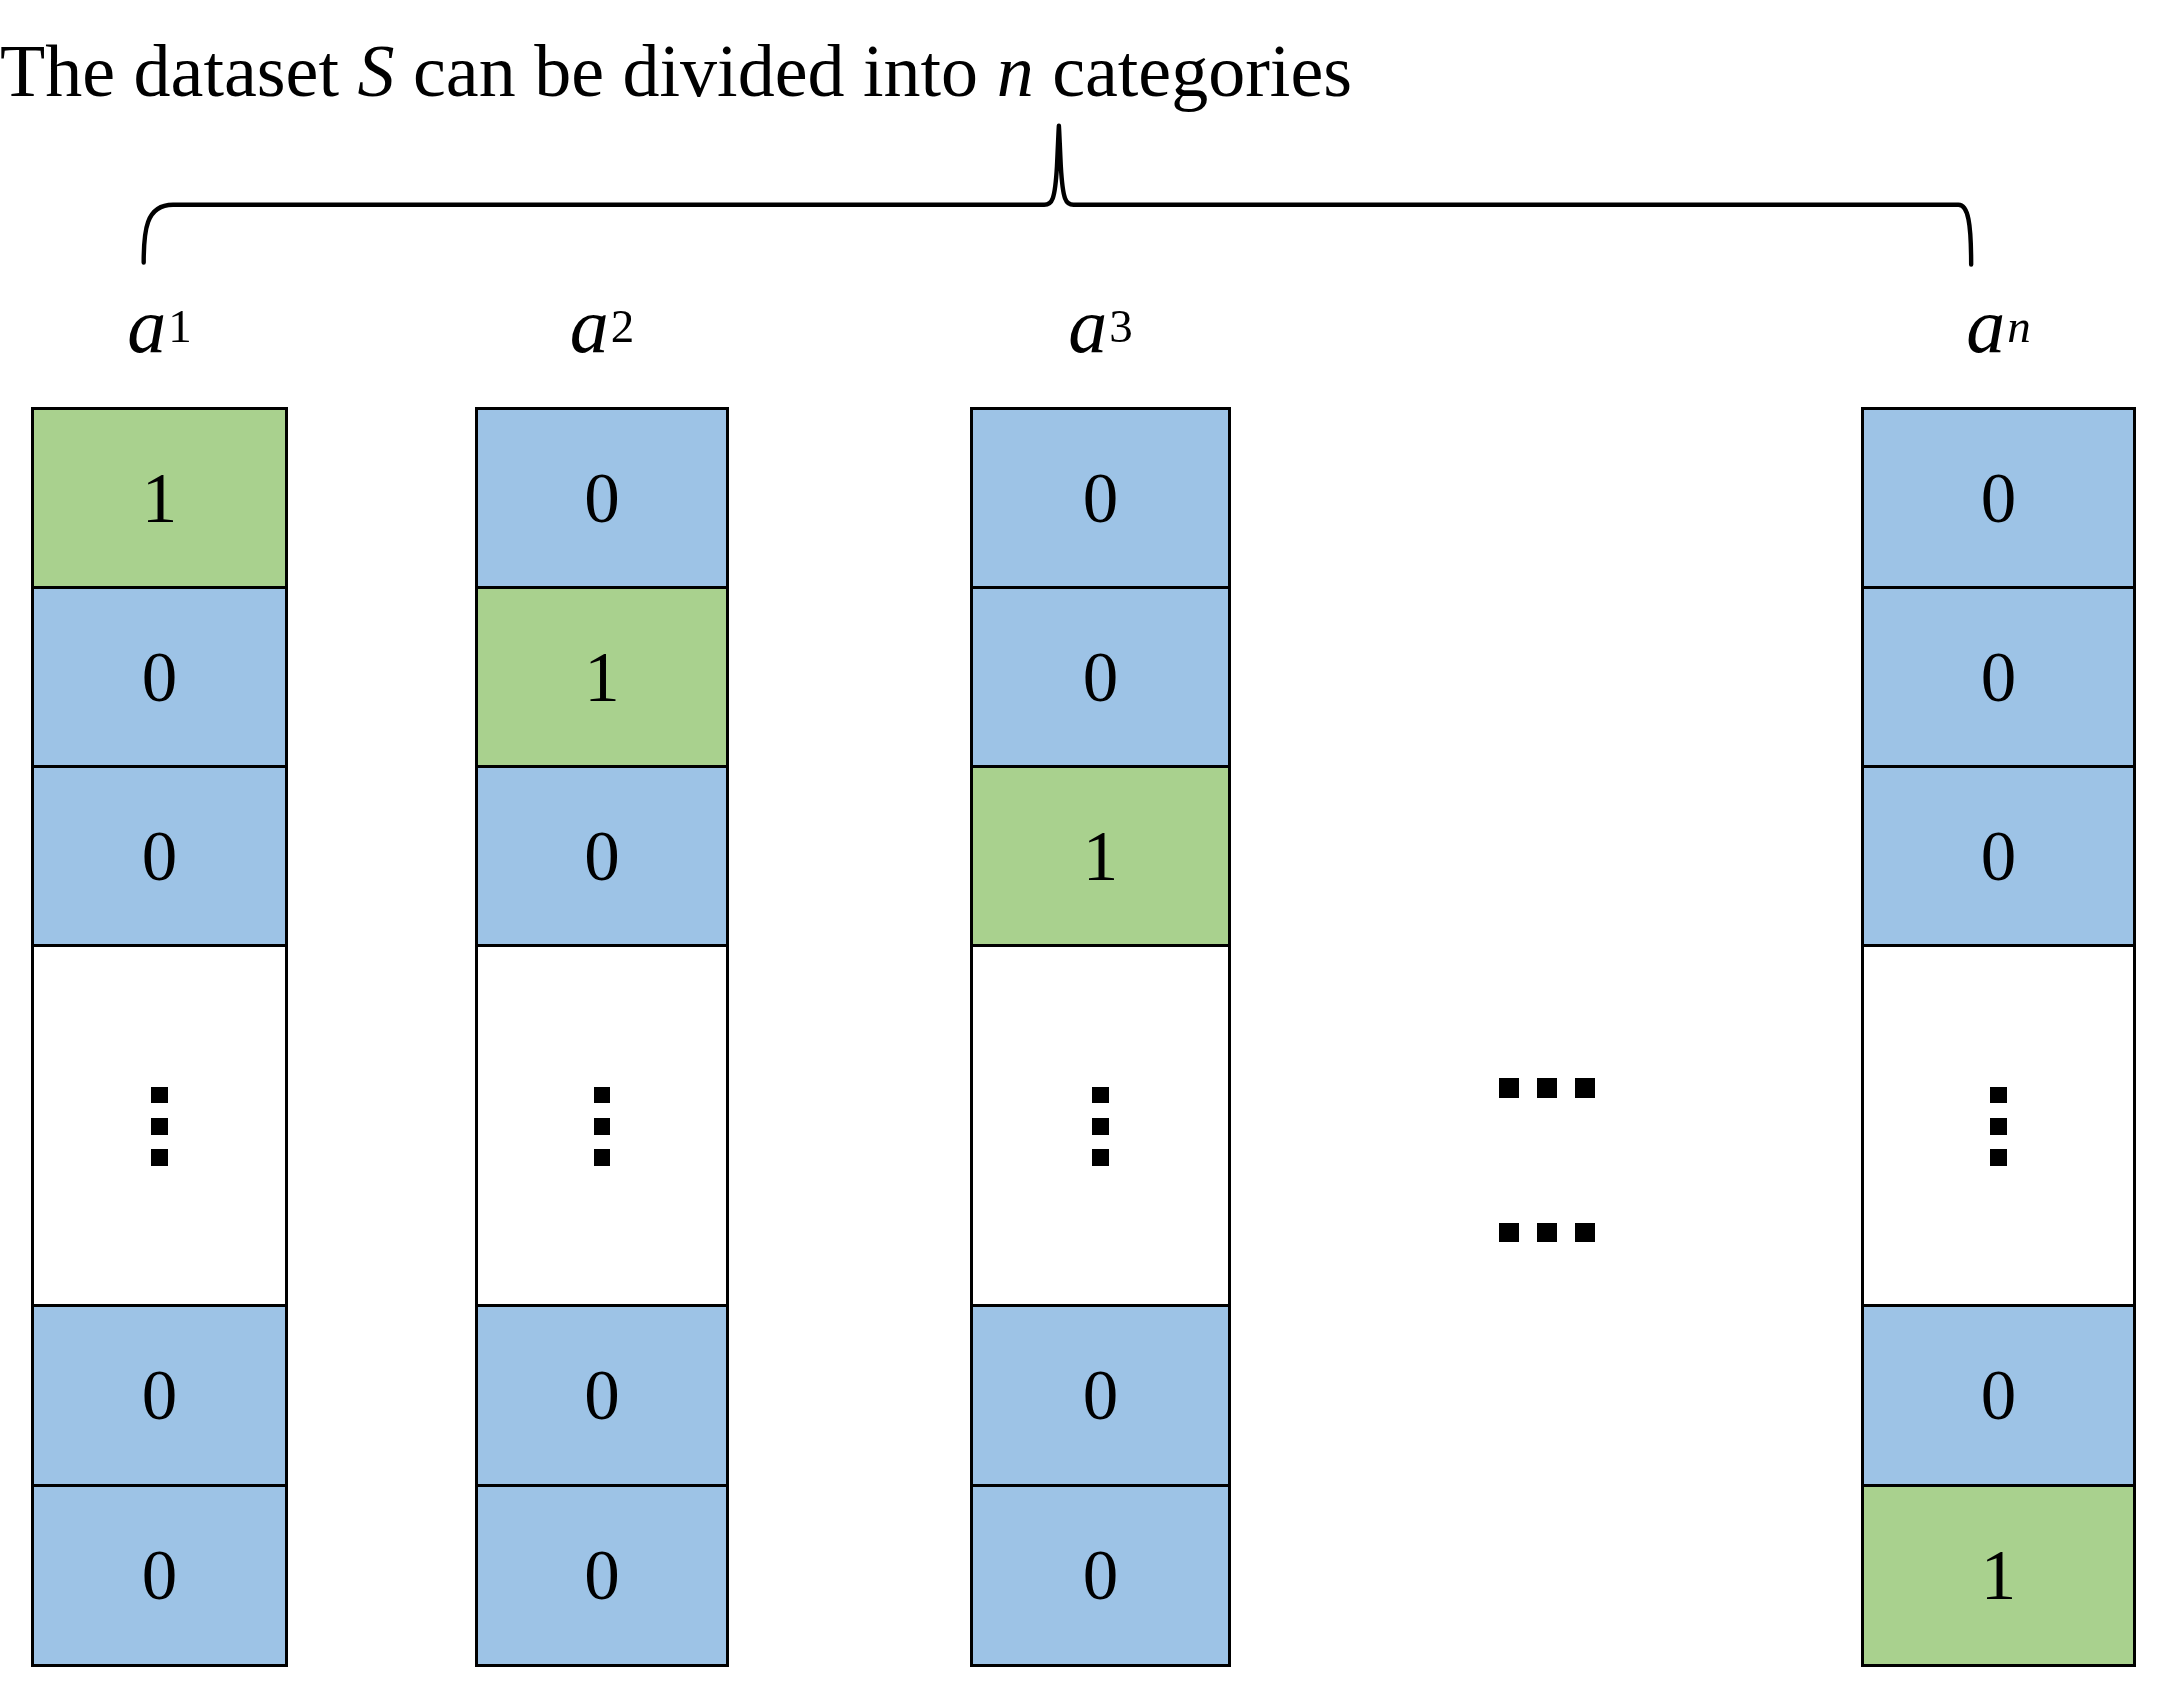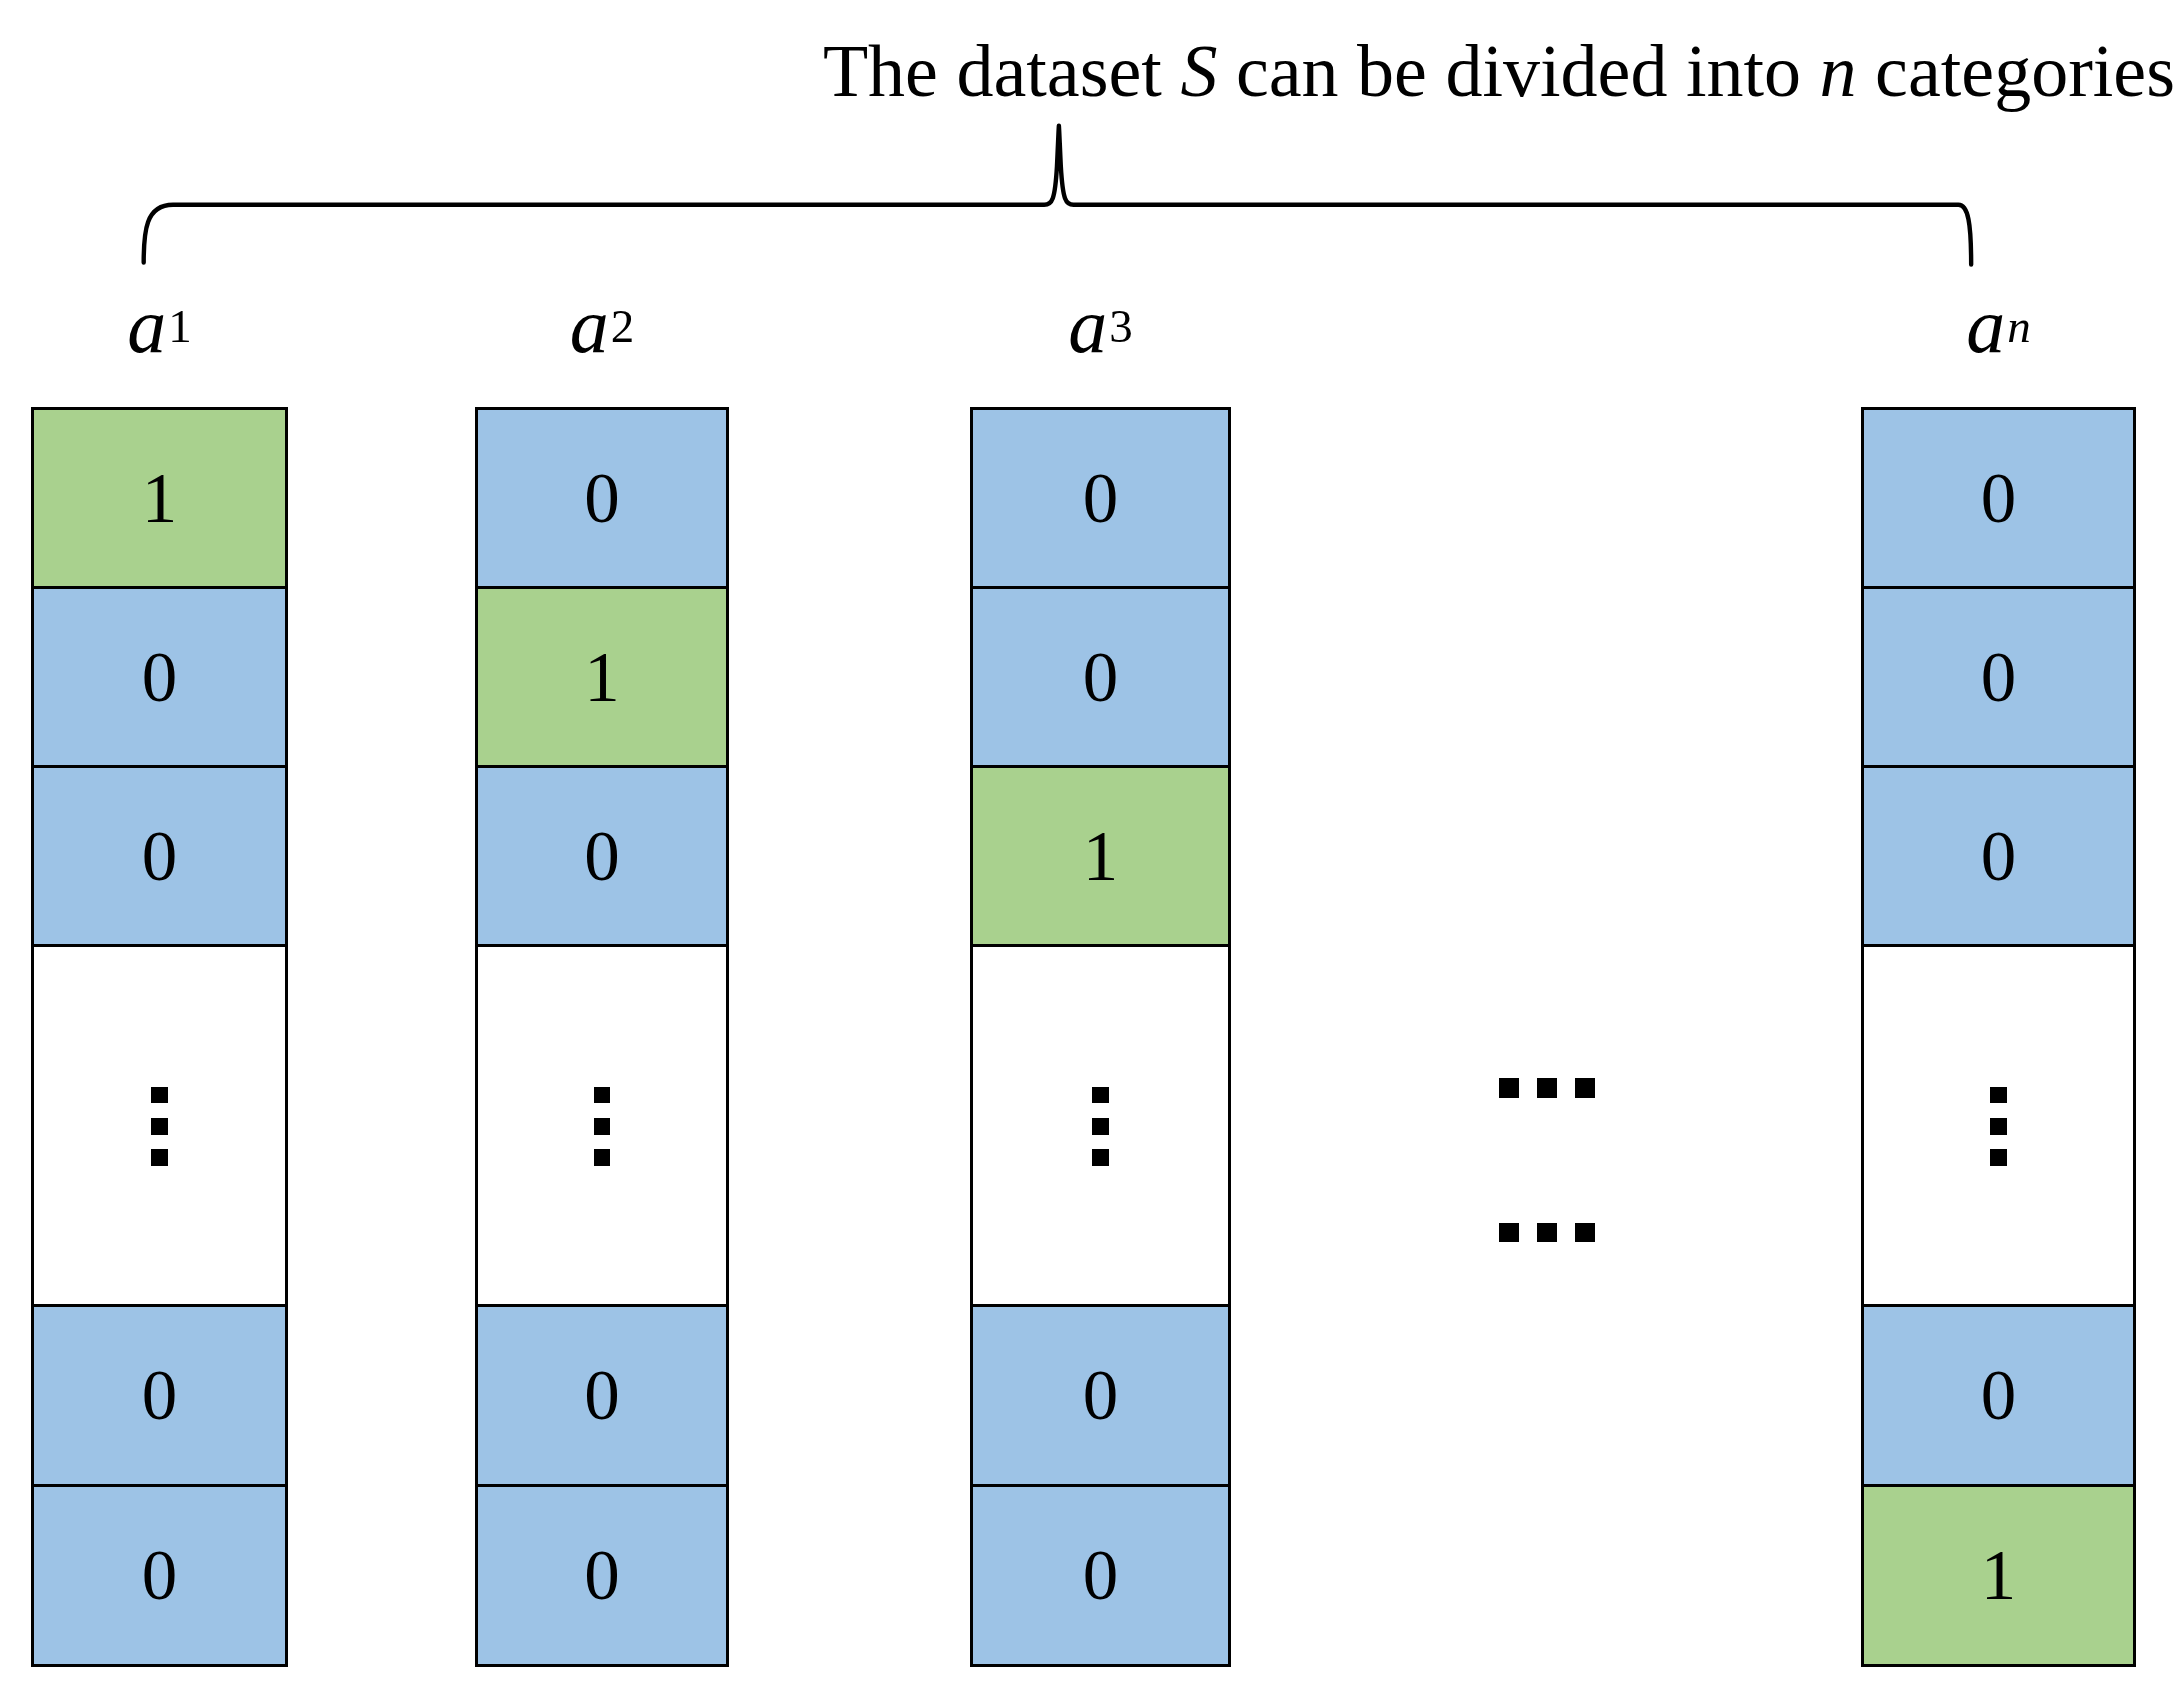--- a/index.html
+++ b/index.html
@@ -16,21 +16,21 @@
     color: var(--c-text, #000000);
     overflow: hidden;
   }
 
   
   .fig-title {
     position: absolute;
     left: 0;
     right: 0;
     top: 33px;
-    text-align: right;
+    text-align: left;
     font-size: 74px;
     line-height: 1.05;
     white-space: nowrap;
   }
   .fig-title .it { font-style: italic; }
 
   
   .brace-svg {
     position: absolute;
     left: 118px;

